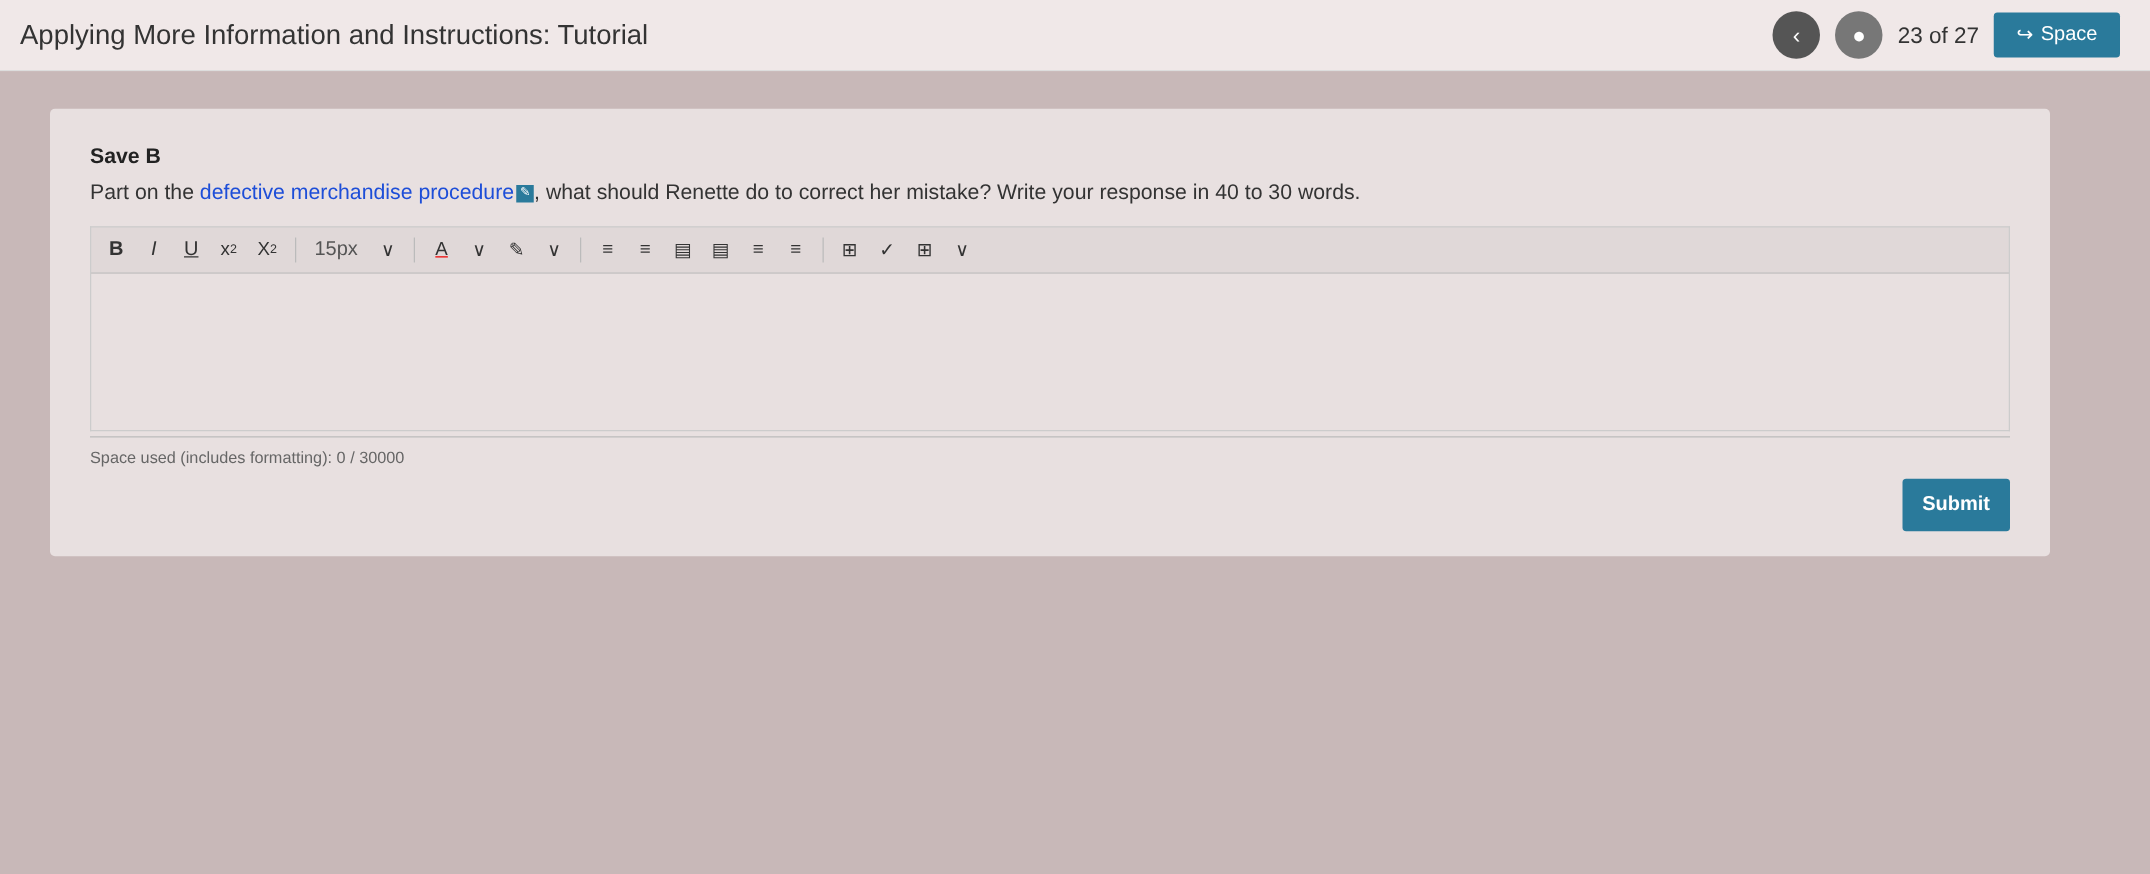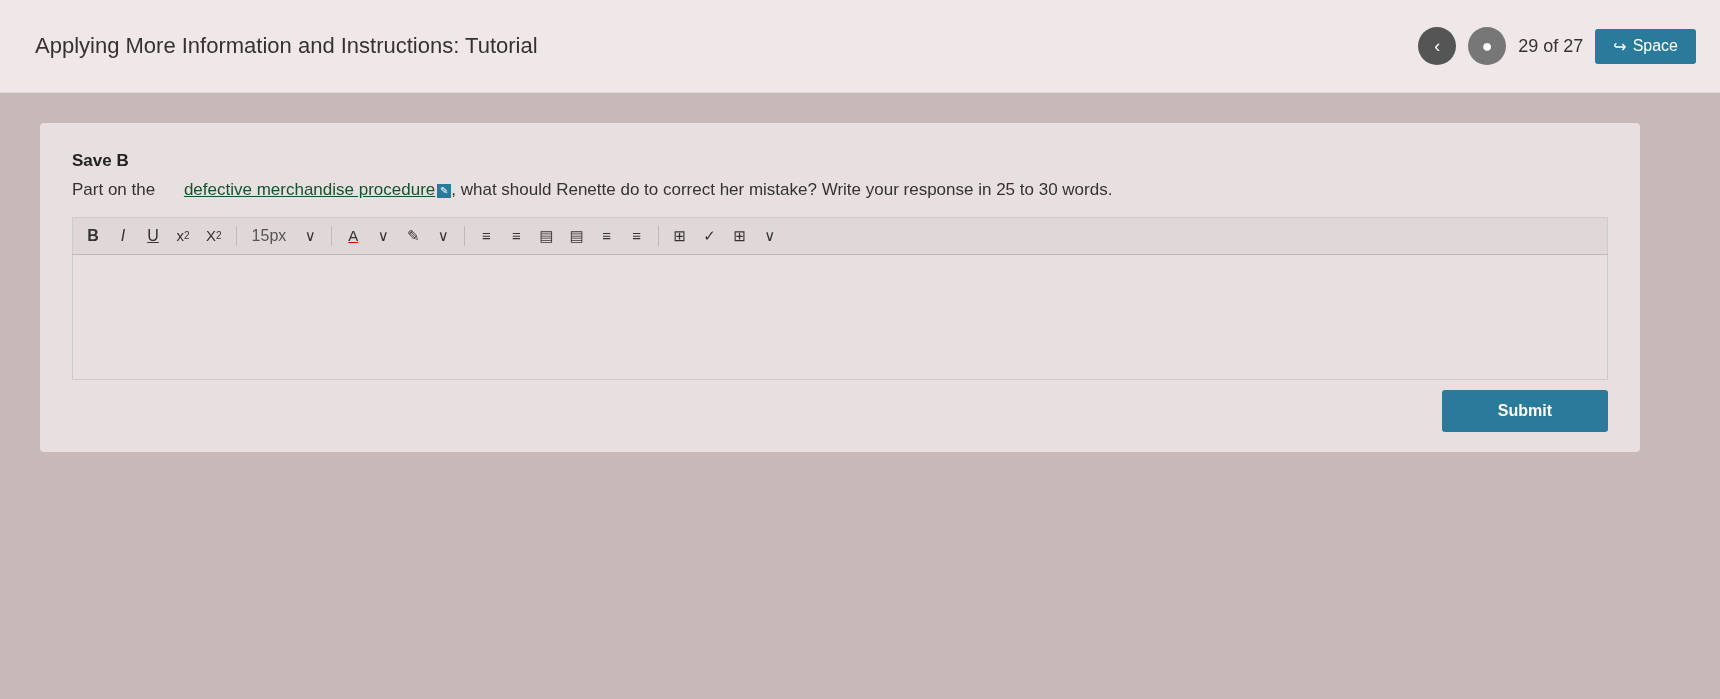--- a/index.html
+++ b/index.html
@@ -9,25 +9,25 @@
       background-color: #c8b8b8;
       width: 1720px;
       height: 699px;
       overflow: hidden;
       position: relative;
     }
 
     
     .top-bar {
       background-color: #f0e8e8;
-      height: 93px;
+      height: 57px;
       display: flex;
       align-items: center;
       justify-content: space-between;
-      padding: 0 24px 0 35px;
+      padding: 0 24px 0 16px;
       border-bottom: 1px solid #ddd;
     }
 
     .top-bar-title {
       font-size: 22px;
       color: #333;
       font-weight: normal;
     }
 
     .top-bar-right {
@@ -99,24 +99,22 @@
     }
 
     .question-text {
       font-size: 17px;
       color: #333;
       line-height: 1.5;
       margin-bottom: 14px;
     }
 
     .question-text .link {
-      color: #14532d;
-      text-decoration: underline;
-      cursor: pointer;
-      margin-left: 24px;
+      color: #1d4ed8;
+      cursor: pointer;
     }
 
     
     .editor-toolbar {
       display: flex;
       align-items: center;
       background-color: #e0d8d8;
       border: 1px solid #ccc;
       padding: 5px 8px;
       gap: 6px;
@@ -188,56 +186,56 @@
 
     .space-used {
       font-size: 13px;
       color: #666;
     }
 
     .submit-btn {
       background-color: #2a7a9b;
       color: white;
       border: none;
-      padding: 12px 56px;
+      padding: 12px 16px;
       font-size: 16px;
       cursor: pointer;
       border-radius: 3px;
       font-weight: bold;
       margin-top: 10px;
       display: block;
       margin-left: auto;
     }
 
     .superscript { font-size: 10px; vertical-align: super; }
     .subscript { font-size: 10px; vertical-align: sub; }
   </style>
 </head>
 <body>
 
 <div class="top-bar">
   <span class="top-bar-title">Applying More Information and Instructions: Tutorial</span>
   <div class="top-bar-right">
     <button class="nav-btn back">‹</button>
     <button class="nav-btn circle">●</button>
-    <span class="page-counter">29 of 27</span>
+    <span class="page-counter">23 of 27</span>
     <button class="save-btn">
       <span>↪</span>
       <span>Space</span>
     </button>
   </div>
 </div>
 
 <div class="main-content">
   <div class="card">
 
     <div class="part-label">Save B</div>
 
     <div class="question-text">
-      <span>Part on the </span><span class="link">defective merchandise procedure</span><span style="display:inline-block;width:14px;height:14px;background:#2a7a9b;vertical-align:middle;margin-left:2px;font-size:10px;color:white;text-align:center;line-height:14px;">✎</span><span>, what should Renette do to correct her mistake? Write your response in 25 to 30 words.</span>
+      <span>Part on the </span><span class="link">defective merchandise procedure</span><span style="display:inline-block;width:14px;height:14px;background:#2a7a9b;vertical-align:middle;margin-left:2px;font-size:10px;color:white;text-align:center;line-height:14px;">✎</span><span>, what should Renette do to correct her mistake? Write your response in 40 to 30 words.</span>
     </div>
 
     <div class="editor-toolbar">
       <button class="toolbar-btn bold">B</button>
       <button class="toolbar-btn italic">I</button>
       <button class="toolbar-btn underline">U</button>
       <button class="toolbar-btn">x<span class="superscript">2</span></button>
       <button class="toolbar-btn">X<span class="subscript">2</span></button>
       <div class="toolbar-separator"></div>
       <span class="toolbar-font-size">15px</span>
@@ -258,17 +256,20 @@
       <button class="toolbar-btn">⊞</button>
       <button class="toolbar-btn">✓</button>
       <button class="toolbar-btn">⊞</button>
       <button class="toolbar-btn">∨</button>
     </div>
 
     <div class="editor-area">
       <textarea class="editor-textarea" style=""></textarea>
     </div>
 
+    <div class="editor-footer">
+      <span class="space-used">Space used (includes formatting): 0 / 30000</span>
+    </div>
 
     <button class="submit-btn">Submit</button>
 
   </div>
 </div>
 
 </body></html>

